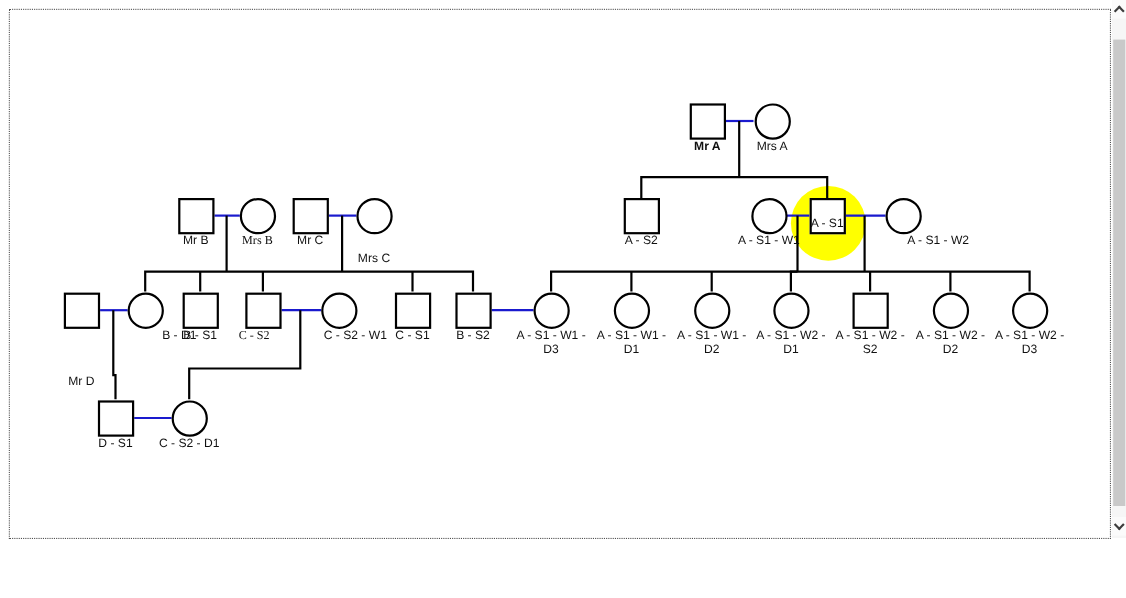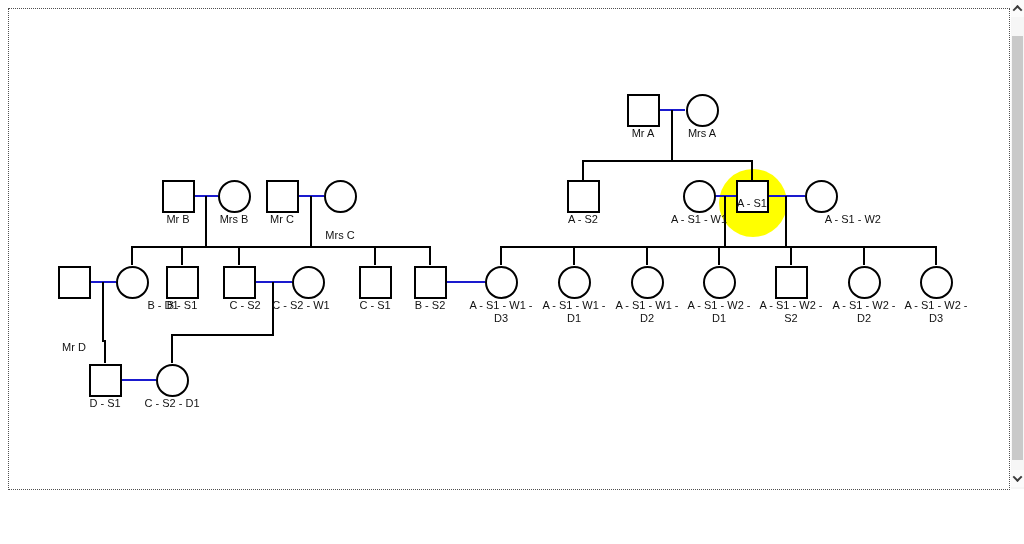--- a/index.html
+++ b/index.html
@@ -80,33 +80,33 @@
       <polyline points="638,238 638,256" fill="none" stroke="#000000" stroke-width="2"></polyline>
       <polyline points="777,187 777,238" fill="none" stroke="#000000" stroke-width="2"></polyline>
       <polyline points="710,256 710,238 927,238 927,256" fill="none" stroke="#000000" stroke-width="2"></polyline>
       <polyline points="782,238 782,256" fill="none" stroke="#000000" stroke-width="2"></polyline>
       <polyline points="855,238 855,256" fill="none" stroke="#000000" stroke-width="2"></polyline>
       <polyline points="94,273 94,332 96,332 96,354" fill="none" stroke="#000000" stroke-width="2"></polyline>
       <polyline points="264,273 264,326 163,326 163,354" fill="none" stroke="#000000" stroke-width="2"></polyline>
     </svg>
   <div id="nodes">
       <div class="node square" style="left: 617.5px; top: 84.5px; background: rgb(255, 255, 255); border-color: rgb(0, 0, 0);"></div>
-      <div class="node-label" style="left: 574px; top: 118px;">
+      <div class="node-label" style="left: 574px; top: 118px; font-weight: bold;">
         <div>Mr A</div>
       </div>
       <div class="node circle" style="left: 676.5px; top: 84.5px; background: rgb(255, 255, 255); border-color: rgb(0, 0, 0);"></div>
       <div class="node-label" style="left: 633px; top: 118px; text-align: center;">
         <div>Mrs A</div>
       </div>
       <div class="node square" style="left: 152.5px; top: 170.5px; background: rgb(255, 255, 255); border-color: rgb(0, 0, 0);"></div>
       <div class="node-label" style="left: 109px; top: 204px;">
         <div>Mr B</div>
       </div>
       <div class="node circle" style="left: 208.5px; top: 170.5px; background: rgb(255, 255, 255); border-color: rgb(0, 0, 0);"></div>
-      <div class="node-label" style="left: 165px; top: 204px;">
+      <div class="node-label" style="left: 165px; top: 204px; font-family: Liberation Serif, serif;">
         <div>Mrs B</div>
       </div>
       <div class="node square" style="left: 256.5px; top: 170.5px; background: rgb(255, 255, 255); border-color: rgb(0, 0, 0);"></div>
       <div class="node-label" style="left: 213px; top: 204px;">
         <div>Mr C</div>
       </div>
       <div class="node circle" style="left: 314.5px; top: 170.5px; background: rgb(255, 255, 255); border-color: rgb(0, 0, 0);"></div>
       <div class="node-label" style="left: 271px; top: 200px; margin-top: 20px;">
         <div>Mrs C</div>
       </div>
@@ -132,25 +132,25 @@
       </div>
       <div class="node circle" style="left: 106.5px; top: 256.5px; background: rgb(255, 255, 255); border-color: rgb(0, 0, 0);"></div>
       <div class="node-label" style="left: 63px; top: 290px; padding-left: 31px;">
         <div>B - D1</div>
       </div>
       <div class="node square" style="left: 156.5px; top: 256.5px; background: rgb(255, 255, 255); border-color: rgb(0, 0, 0);"></div>
       <div class="node-label" style="left: 113px; top: 290px;">
         <div>B - S1</div>
       </div>
       <div class="node square" style="left: 213.5px; top: 256.5px; background: rgb(255, 255, 255); border-color: rgb(0, 0, 0);"></div>
-      <div class="node-label" style="left: 176px; top: 290px;">
+      <div class="node-label" style="left: 162px; top: 290px; font-family: Liberation Serif, serif;">
         <div>C - S2</div>
       </div>
       <div class="node circle" style="left: 282.5px; top: 256.5px; background: rgb(255, 255, 255); border-color: rgb(0, 0, 0);"></div>
-      <div class="node-label" style="left: 232px; top: 290px;">
+      <div class="node-label" style="left: 254px; top: 290px;">
         <div>C - S2 - W1</div>
       </div>
       <div class="node square" style="left: 349.5px; top: 256.5px; background: rgb(255, 255, 255); border-color: rgb(0, 0, 0);"></div>
       <div class="node-label" style="left: 306px; top: 290px;">
         <div>C - S1</div>
       </div>
       <div class="node square" style="left: 404.5px; top: 256.5px; background: rgb(255, 255, 255); border-color: rgb(0, 0, 0);"></div>
       <div class="node-label" style="left: 361px; top: 290px;">
         <div>B - S2</div>
       </div>

